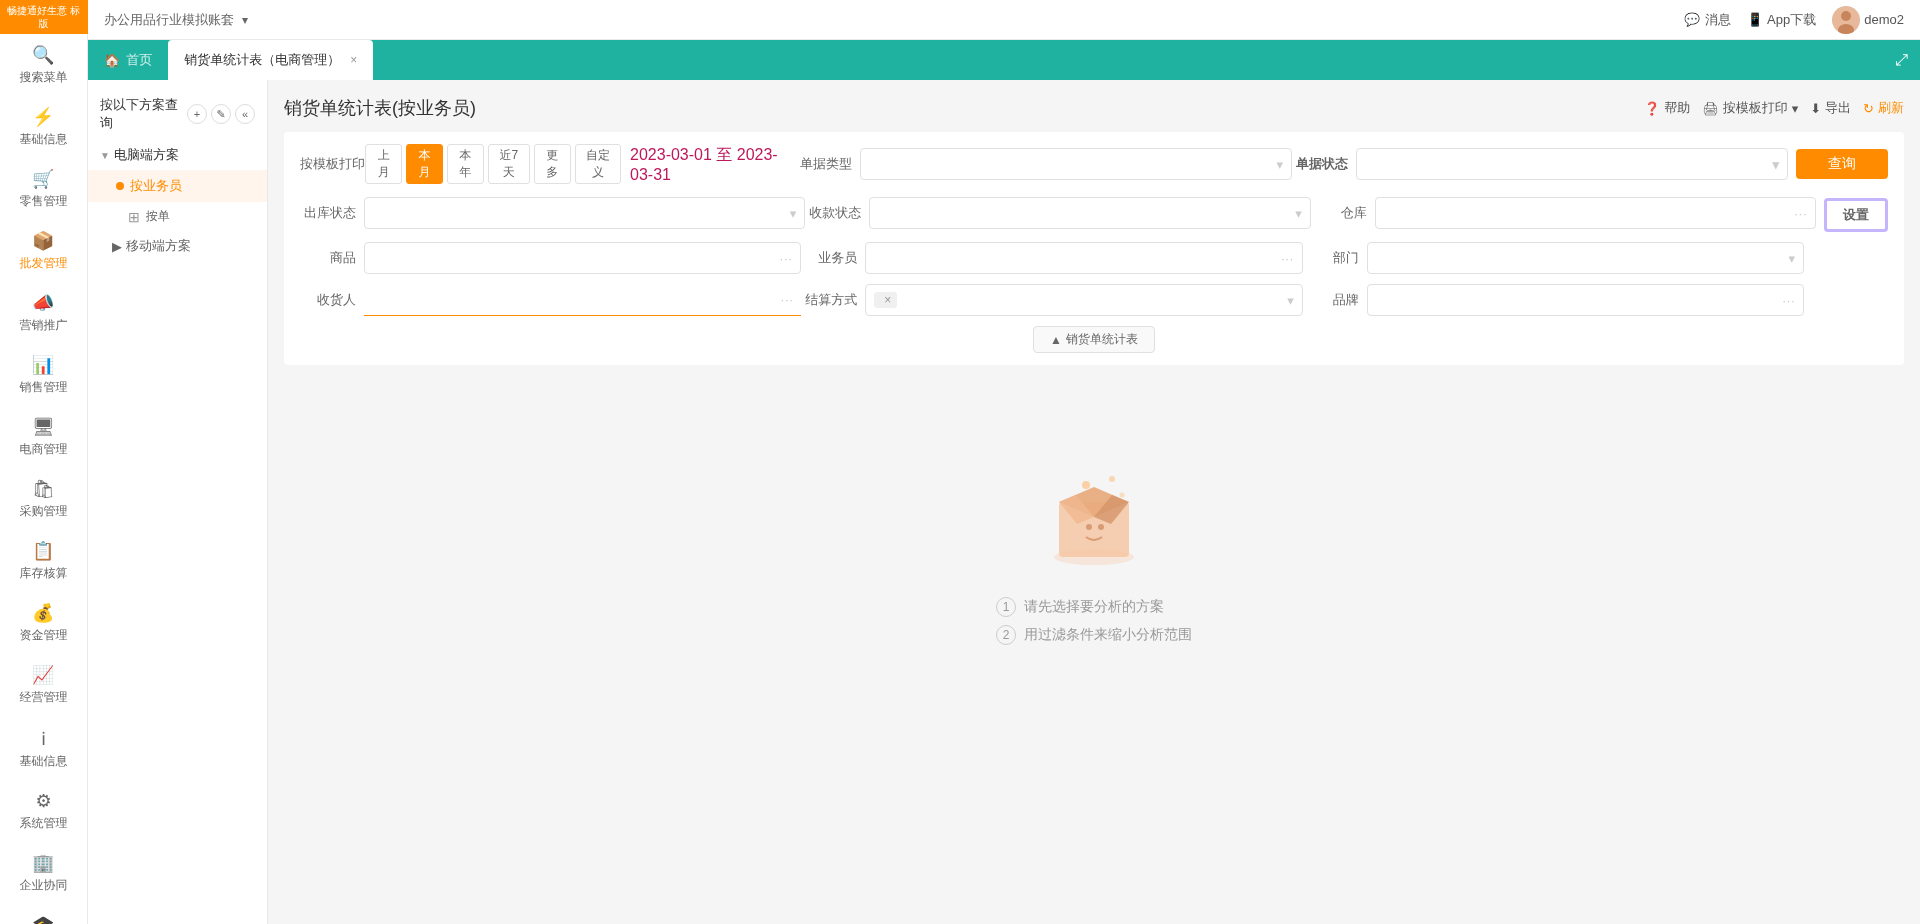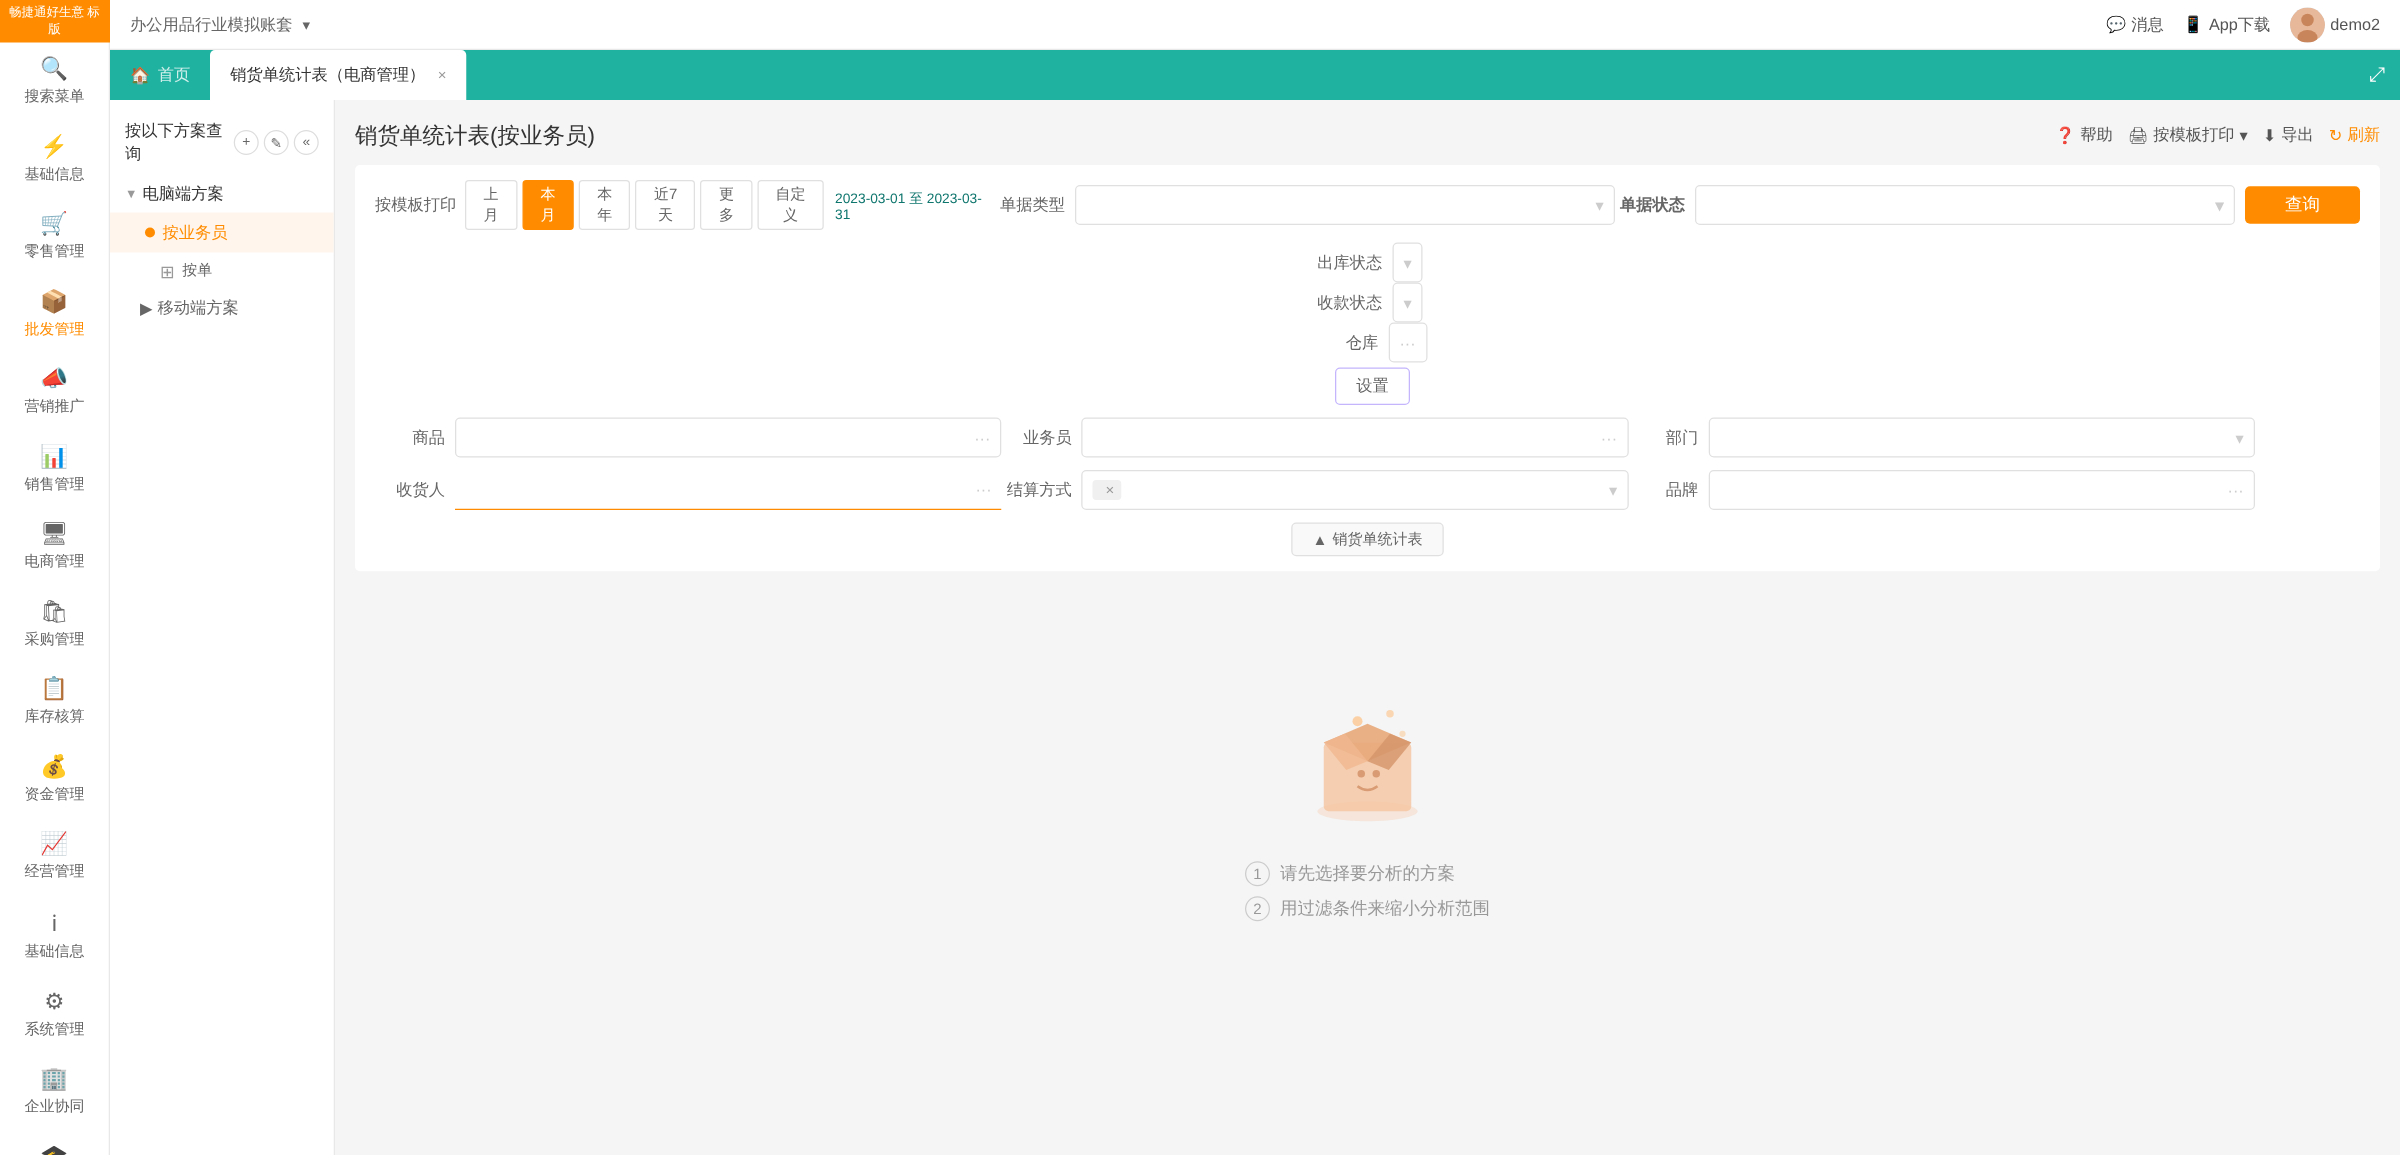--- a/index.html
+++ b/index.html
@@ -59,24 +59,24 @@
 
     
     .filter-area { background: #fff; border-radius: 4px; padding: 12px 16px; margin-bottom: 12px; }
     .filter-label { font-size: 13px; color: #666; white-space: nowrap; min-width: 56px; text-align: right; }
     .filter-input { flex: 1; height: 32px; border: 1px solid #e0e0e0; border-radius: 4px; padding: 0 8px; font-size: 13px; color: #333; display: flex; align-items: center; justify-content: space-between; cursor: pointer; position: relative; }
     .filter-input.with-bottom-border { border: none; border-bottom: 1px solid #ff8c00; border-radius: 0; }
 
     .date-buttons { display: flex; gap: 4px; align-items: center; }
     .date-btn { padding: 2px 8px; border-radius: 3px; border: 1px solid #e0e0e0; font-size: 12px; color: #666; cursor: pointer; background: #fff; }
     .date-btn.active { background: #ff8c00; color: #fff; border-color: #ff8c00; }
-    .date-range { font-size: 11px; color: #0f766e; margin-left: 1px; }
+    .date-range { font-size: 16px; color: #be185d; margin-left: 1px; }
 
     .btn-query { background: #ff8c00; color: #fff; border: none; border-radius: 4px; padding: 6px 32px; font-size: 14px; cursor: pointer; }
-    .btn-settings { background: #fff; color: #666; border: 1px solid #c4b5fd; border-radius: 4px; padding: 5px 16px; font-size: 13px; cursor: pointer; margin-top: 4px; }
+    .btn-settings { background: #fff; color: #666; border: 3px solid #c4b5fd; border-radius: 4px; padding: 5px 16px; font-size: 13px; cursor: pointer; margin-top: 4px; font-weight: bold; }
 
     .action-btns { display: flex; flex-direction: column; gap: 4px; margin-left: 8px; }
 
     .collapse-btn { display: flex; align-items: center; justify-content: center; gap: 4px; font-size: 12px; color: #666; cursor: pointer; padding: 4px 16px; background: #f9f9f9; border-radius: 4px; border: 1px solid #e0e0e0; width: fit-content; margin: 0 auto; }
 
     
     .empty-state { display: flex; flex-direction: column; align-items: center; justify-content: center; padding: 80px 20px; }
     .empty-icon { width: 120px; height: 120px; margin-bottom: 20px; }
     .empty-tips { display: flex; flex-direction: column; gap: 8px; }
     .empty-tip { display: flex; align-items: center; gap: 8px; font-size: 14px; color: #999; }
@@ -286,21 +286,21 @@
             <span class="filter-label">单据状态</span>
             <div class="filter-input" style="flex:1;">
               <span style="color:#ccc; margin-left:auto;">▾</span>
             </div>
           </div>
           <div class="action-btns">
             <button class="btn-query">查询</button>
           </div>
         </div>
 
-        <div style="display:flex; align-items:center; gap:0; margin-bottom:10px;flex-direction:column;">
+        <div style="display:flex; align-items:center; gap:0; margin-bottom:10px;">
           <div style="display:flex; align-items:center; gap:8px; flex:1;">
             <span class="filter-label">出库状态</span>
             <div class="filter-input" style="flex:1;">
               <span style="color:#ccc; margin-left:auto;">▾</span>
             </div>
           </div>
           <div style="display:flex; align-items:center; gap:8px; flex:1;">
             <span class="filter-label">收款状态</span>
             <div class="filter-input" style="flex:1;">
               <span style="color:#ccc; margin-left:auto;">▾</span>

